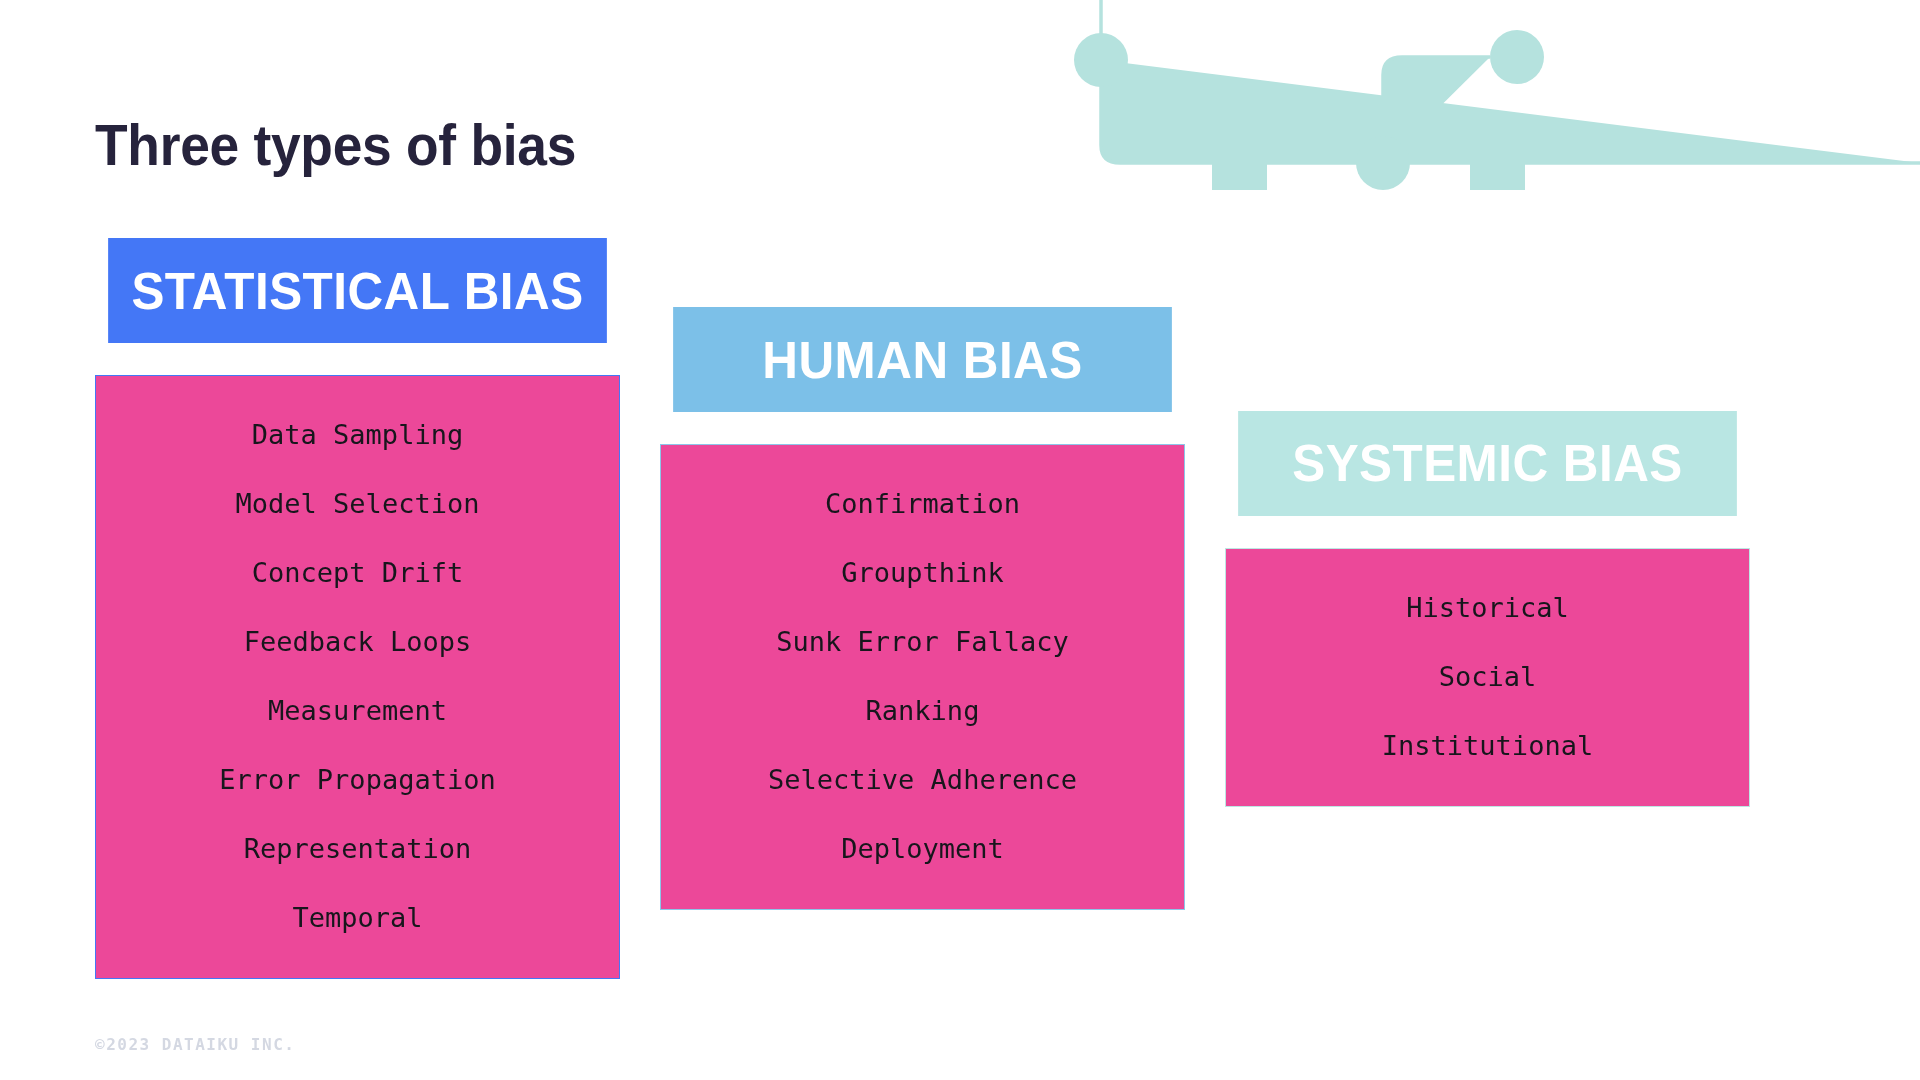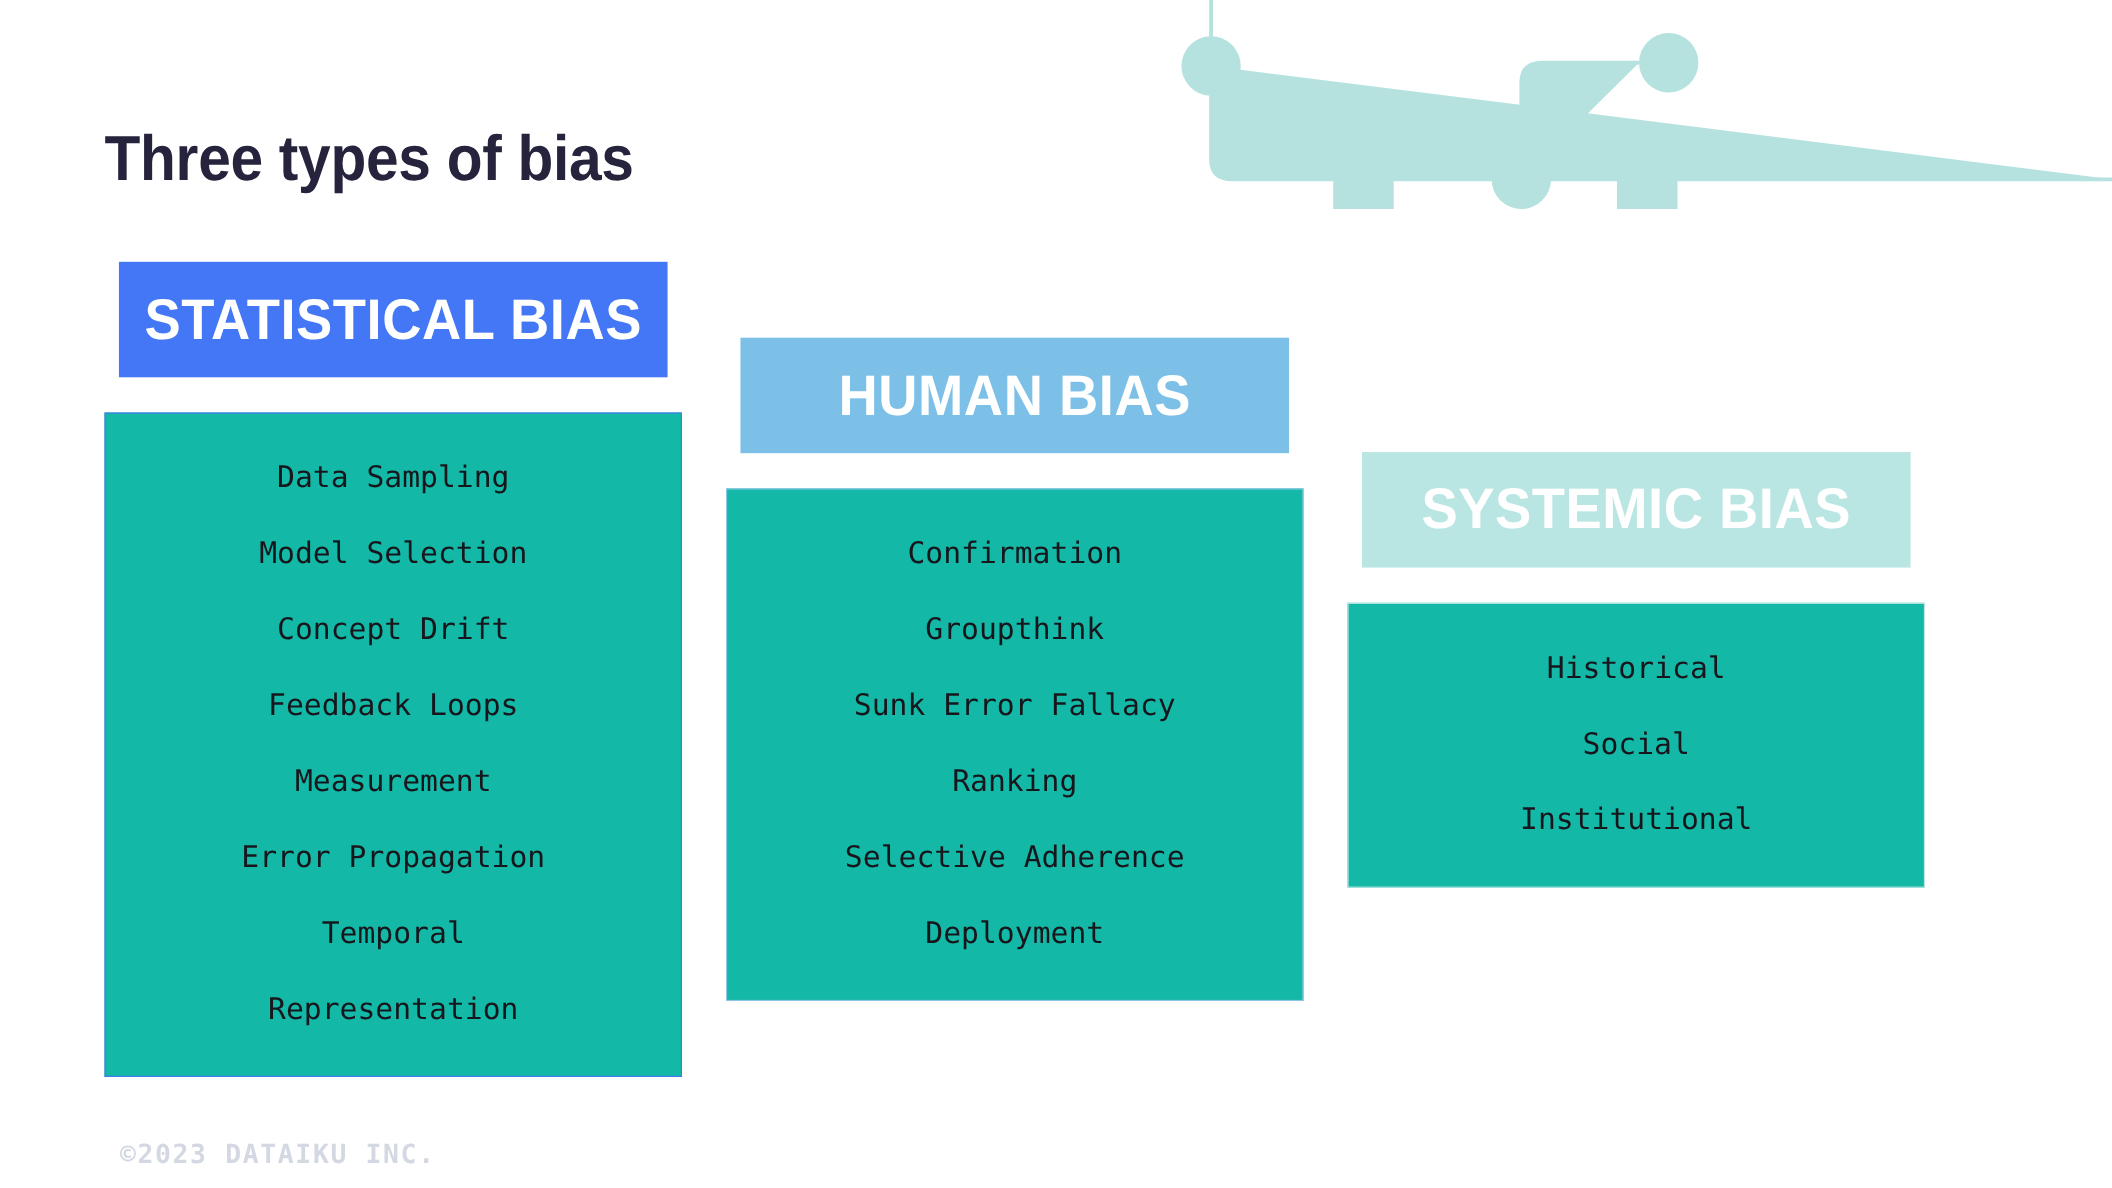--- a/index.html
+++ b/index.html
@@ -68,45 +68,45 @@
     font-weight: bold;
     letter-spacing: 0.5px;
     text-transform: uppercase;
     transform: scaleX(0.95);
     white-space: nowrap;
   }
 
   .col-box {
     margin-top: 32px;
     border: 1.5px solid #4477f6;
-    background: #14b8a6;
+    background: #ec4899;
     box-sizing: border-box;
     display: flex;
     flex-direction: column;
     justify-content: flex-start;
     padding: 24px 10px 26px 10px;
   }
   .col-item {
     font-family: "DejaVu Sans Mono", "Liberation Mono", monospace;
     font-size: 27px;
     color: #17161c;
     text-align: center;
     line-height: 1;
     padding: 21px 0;
     letter-spacing: 0px;
     white-space: nowrap;
   }
 
   
   #footer {
     position: absolute;
-    left: 109px;
+    left: 95px;
     top: 1035px;
     font-family: "DejaVu Sans Mono", "Liberation Mono", monospace;
-    font-size: 24px;
+    font-size: 16px;
     font-weight: bold;
     letter-spacing: 1.5px;
     color: #d4d8e2;
     white-space: nowrap;
   }
 </style>
 </head>
 <body style="background: rgb(255, 255, 255);">
 
 <svg id="deco" viewBox="0 0 860 190" xmlns="http://www.w3.org/2000/svg">
@@ -133,22 +133,22 @@
 
   <div class="column">
     <div class="col-header" style="background: rgb(68, 119, 246);">STATISTICAL BIAS</div>
     <div class="col-box" style="border-color: rgb(68, 119, 246);">
       <div class="col-item">Data Sampling</div>
       <div class="col-item">Model Selection</div>
       <div class="col-item">Concept Drift</div>
       <div class="col-item">Feedback Loops</div>
       <div class="col-item">Measurement</div>
       <div class="col-item">Error Propagation</div>
+      <div class="col-item">Representation</div>
       <div class="col-item">Temporal</div>
-      <div class="col-item">Representation</div>
     </div>
   </div>
 
   <div class="column">
     <div class="col-header" style="background: rgb(124, 192, 232);">HUMAN BIAS</div>
     <div class="col-box" style="border-color: rgb(140, 198, 233);">
       <div class="col-item">Confirmation</div>
       <div class="col-item">Groupthink</div>
       <div class="col-item">Sunk Error Fallacy</div>
       <div class="col-item">Ranking</div>

